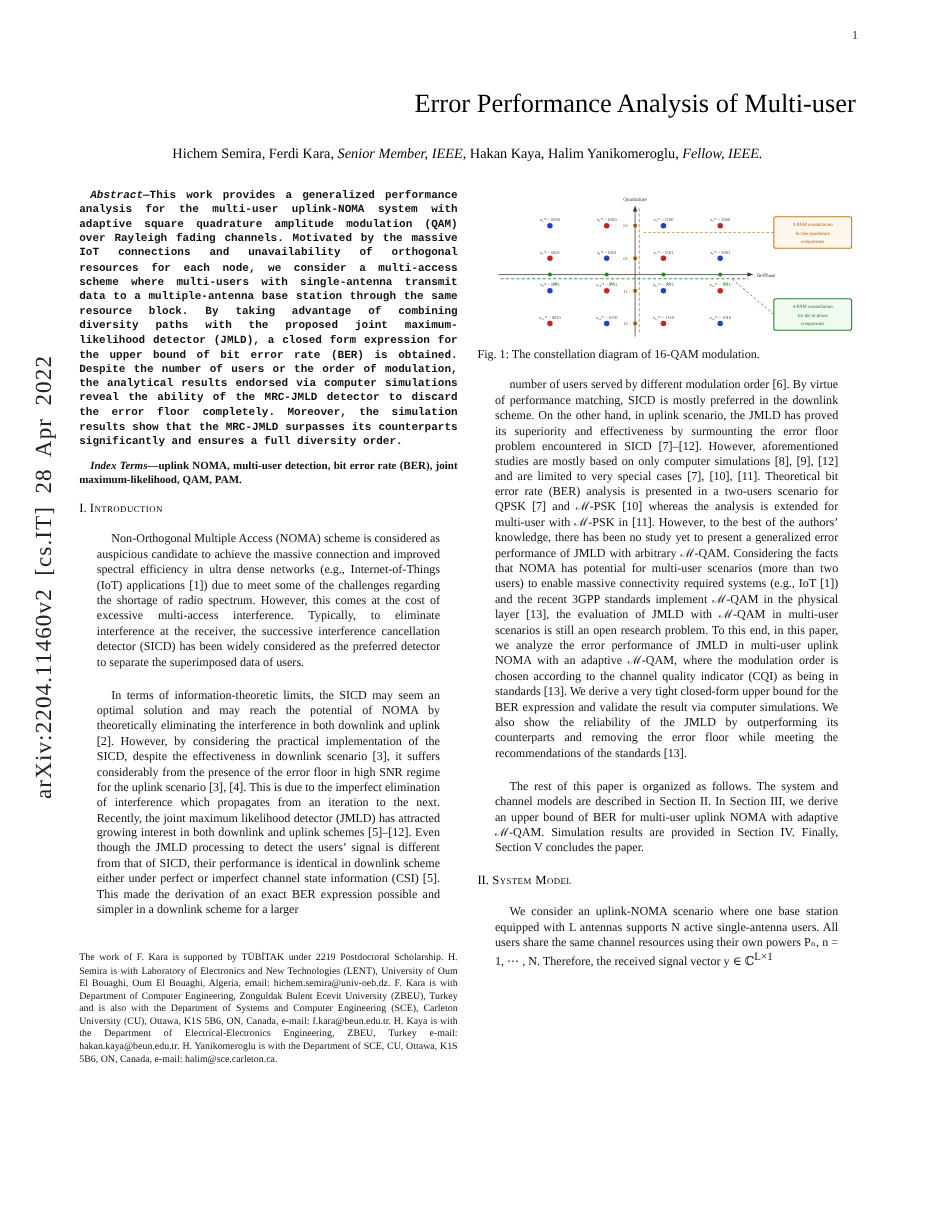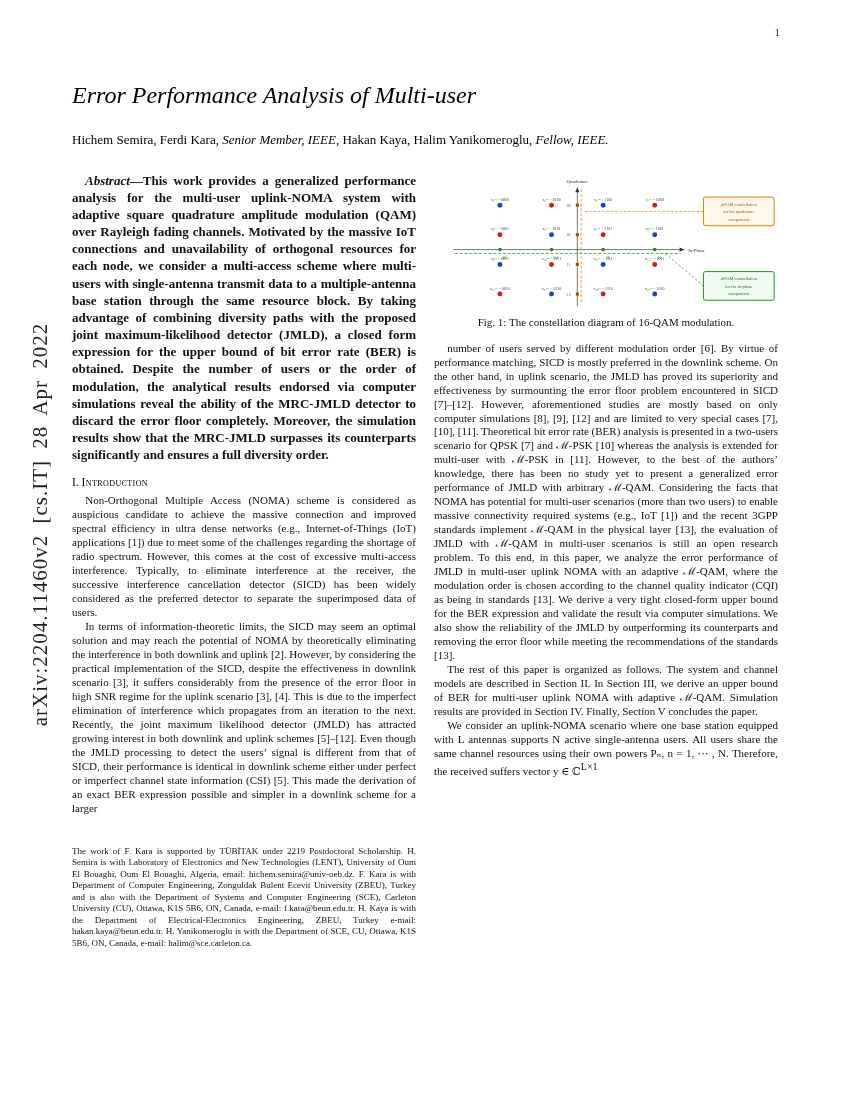--- a/index.html
+++ b/index.html
@@ -14,71 +14,72 @@
     font-size: 11px; color: #333;
   }
   .arxiv-stamp {
     position: absolute; left: -190px; top: 512px; width: 460px;
     text-align: center; white-space: nowrap;
     transform: rotate(-90deg);
     font-size: 21px; color: #222; letter-spacing: 1px; word-spacing: 5px;
   }
   .content { position: absolute; left: 72px; top: 58px; width: 706px; }
   .paper-title {
-    text-align: left; font-size: 24px; font-weight: 400;
-    line-height: 1.32; margin: 22px 0 0 0; color: #000; font-style: italic;
+    text-align: right; font-size: 24px; font-weight: 400;
+    line-height: 1.32; margin: 22px 0 0 0; color: #000;
   }
-  .authors { font-size: 13px; margin-top: 20px; color: #000; font-family: Liberation Serif, serif; }
+  .authors { text-align: center; font-size: 13px; margin-top: 20px; color: #000; font-family: Liberation Serif, serif; }
   .authors .it { font-style: italic; }
   .columns { display: flex; gap: 18px; margin-top: 24px; }
   .col { width: 344px; text-align: justify; }
   .abstract {
-    font-weight: bold; font-size: 13px; line-height: 1.32;
-    text-indent: 1em; margin: 0;
+    font-weight: bold; font-size: 10px; line-height: 1.32;
+    text-indent: 1em; margin: 0; font-family: Liberation Mono, monospace;
   }
   .abstract .ab-label { font-style: italic; }
   .index-terms {
     font-weight: bold; font-size: 10px; line-height: 1.3;
     text-indent: 1em; margin: 8px 0 0 0;
   }
   .index-terms .it { font-style: italic; }
   .sec-head {
     font-size: 11.5px; font-weight: 400; text-align: left;
     margin: 13px 0 6px 0; color: #000;
   }
   .sc { font-variant: small-caps; letter-spacing: 0.4px; }
   .body-par {
-    font-size: 11px; line-height: 1.27; margin: 0; text-indent: 1.2em;
+    font-size: 11px; line-height: 1.27; margin: 16px; text-indent: 1.2em;
   }
   .body-par sup { font-size: 10px; }
   .footnote {
     font-size: 9px; line-height: 1.28; margin-top: 30px; text-align: justify;
   }
   .figure-block { margin: 2px 0 10px 0; }
   .fig-svg { width: 344px; height: 134px; display: block; font-family: "Liberation Serif", serif; }
-  .fig-caption { font-size: 11px; text-align: center; margin: 8px 0 14px 0; }
+  .fig-caption { font-size: 11px; text-align: left; margin: 8px 0 14px 0; }
 </style>
 </head>
 <body>
 
 <div class="page-number">1</div>
 
 <div class="arxiv-stamp">arXiv:2204.11460v2 [cs.IT] 28 Apr 2022</div>
 
 <div class="content">
 
   <h1 class="paper-title"><span>Error Performance Analysis of Multi-user</span><br></h1>
 
   <div class="authors"><span>Hichem Semira, Ferdi Kara, </span><span class="it">Senior Member, IEEE,</span><span> Hakan Kaya, Halim Yanikomeroglu, </span><span class="it">Fellow, IEEE.</span></div>
 
   <div class="columns">
 
     <div class="col">
       <p class="abstract"><span class="ab-label">Abstract</span><span>—This work provides a generalized performance analysis for the multi-user uplink-NOMA system with adaptive square quadrature amplitude modulation (QAM) over Rayleigh fading channels. Motivated by the massive IoT connections and unavailability of orthogonal resources for each node, we consider a multi-access scheme where multi-users with single-antenna transmit data to a multiple-antenna base station through the same resource block. By taking advantage of combining diversity paths with the proposed joint maximum-likelihood detector (JMLD), a closed form expression for the upper bound of bit error rate (BER) is obtained. Despite the number of users or the order of modulation, the analytical results endorsed via computer simulations reveal the ability of the MRC-JMLD detector to discard the error floor completely. Moreover, the simulation results show that the MRC-JMLD surpasses its counterparts significantly and ensures a full diversity order.</span></p>
 
+      <p class="index-terms"><span class="it">Index Terms</span><span>—uplink NOMA, multi-user detection, bit error rate (BER), joint maximum-likelihood, QAM, PAM.</span></p>
 
       <h2 class="sec-head"><span>I.</span> <span class="sc">Introduction</span></h2>
 
       <p class="body-par">Non-Orthogonal Multiple Access (NOMA) scheme is considered as auspicious candidate to achieve the massive connection and improved spectral efficiency in ultra dense networks (e.g., Internet-of-Things (IoT) applications [1]) due to meet some of the challenges regarding the shortage of radio spectrum. However, this comes at the cost of excessive multi-access interference. Typically, to eliminate interference at the receiver, the successive interference cancellation detector (SICD) has been widely considered as the preferred detector to separate the superimposed data of users.</p>
       <p class="body-par">In terms of information-theoretic limits, the SICD may seem an optimal solution and may reach the potential of NOMA by theoretically eliminating the interference in both downlink and uplink [2]. However, by considering the practical implementation of the SICD, despite the effectiveness in downlink scenario [3], it suffers considerably from the presence of the error floor in high SNR regime for the uplink scenario [3], [4]. This is due to the imperfect elimination of interference which propagates from an iteration to the next. Recently, the joint maximum likelihood detector (JMLD) has attracted growing interest in both downlink and uplink schemes [5]–[12]. Even though the JMLD processing to detect the users’ signal is different from that of SICD, their performance is identical in downlink scheme either under perfect or imperfect channel state information (CSI) [5]. This made the derivation of an exact BER expression possible and simpler in a downlink scheme for a larger</p>
 
       <div class="footnote">The work of F. Kara is supported by TÜBİTAK under 2219 Postdoctoral Scholarship. H. Semira is with Laboratory of Electronics and New Technologies (LENT), University of Oum El Bouaghi, Oum El Bouaghi, Algeria, email: hichem.semira@univ-oeb.dz. F. Kara is with Department of Computer Engineering, Zonguldak Bulent Ecevit University (ZBEU), Turkey and is also with the Department of Systems and Computer Engineering (SCE), Carleton University (CU), Ottawa, K1S 5B6, ON, Canada, e-mail: f.kara@beun.edu.tr. H. Kaya is with the Department of Electrical-Electronics Engineering, ZBEU, Turkey e-mail: hakan.kaya@beun.edu.tr. H. Yanikomeroglu is with the Department of SCE, CU, Ottawa, K1S 5B6, ON, Canada, e-mail: halim@sce.carleton.ca.</div>
     </div>
 
     <div class="col">
@@ -150,18 +151,19 @@
             <text x="319" y="119" text-anchor="middle" font-size="4.6" fill="#1e7a1e">for the in-phase</text>
             <text x="319" y="127" text-anchor="middle" font-size="4.6" fill="#1e7a1e">components</text>
             <line x1="282" y1="117" x2="242" y2="83" stroke="#1e8a1e" stroke-width="0.7" stroke-dasharray="2.5,2"></line>
           </svg>
         <div class="fig-caption">Fig. 1: The constellation diagram of 16-QAM modulation.</div>
       </div>
 
       <p class="body-par">number of users served by different modulation order [6]. By virtue of performance matching, SICD is mostly preferred in the downlink scheme. On the other hand, in uplink scenario, the JMLD has proved its superiority and effectiveness by surmounting the error floor problem encountered in SICD [7]–[12]. However, aforementioned studies are mostly based on only computer simulations [8], [9], [12] and are limited to very special cases [7], [10], [11]. Theoretical bit error rate (BER) analysis is presented in a two-users scenario for QPSK [7] and ℳ-PSK [10] whereas the analysis is extended for multi-user with ℳ-PSK in [11]. However, to the best of the authors’ knowledge, there has been no study yet to present a generalized error performance of JMLD with arbitrary ℳ-QAM. Considering the facts that NOMA has potential for multi-user scenarios (more than two users) to enable massive connectivity required systems (e.g., IoT [1]) and the recent 3GPP standards implement ℳ-QAM in the physical layer [13], the evaluation of JMLD with ℳ-QAM in multi-user scenarios is still an open research problem. To this end, in this paper, we analyze the error performance of JMLD in multi-user uplink NOMA with an adaptive ℳ-QAM, where the modulation order is chosen according to the channel quality indicator (CQI) as being in standards [13]. We derive a very tight closed-form upper bound for the BER expression and validate the result via computer simulations. We also show the reliability of the JMLD by outperforming its counterparts and removing the error floor while meeting the recommendations of the standards [13].</p>
       <p class="body-par">The rest of this paper is organized as follows. The system and channel models are described in Section II. In Section III, we derive an upper bound of BER for multi-user uplink NOMA with adaptive ℳ-QAM. Simulation results are provided in Section IV. Finally, Section V concludes the paper.</p>
 
+      <h2 class="sec-head"><span>II.</span> <span class="sc">System Model</span></h2>
 
-      <p class="body-par"><span>We consider an uplink-NOMA scenario where one base station equipped with L antennas supports N active single-antenna users. All users share the same channel resources using their own powers Pₙ, n = 1, ⋯ , N. Therefore, the received suffers vector y ∈ ℂ</span><sup>L×1</sup></p>
+      <p class="body-par"><span>We consider an uplink-NOMA scenario where one base station equipped with L antennas supports N active single-antenna users. All users share the same channel resources using their own powers Pₙ, n = 1, ⋯ , N. Therefore, the received signal vector y ∈ ℂ</span><sup>L×1</sup></p>
     </div>
 
   </div>
 </div>
 
 </body></html>

